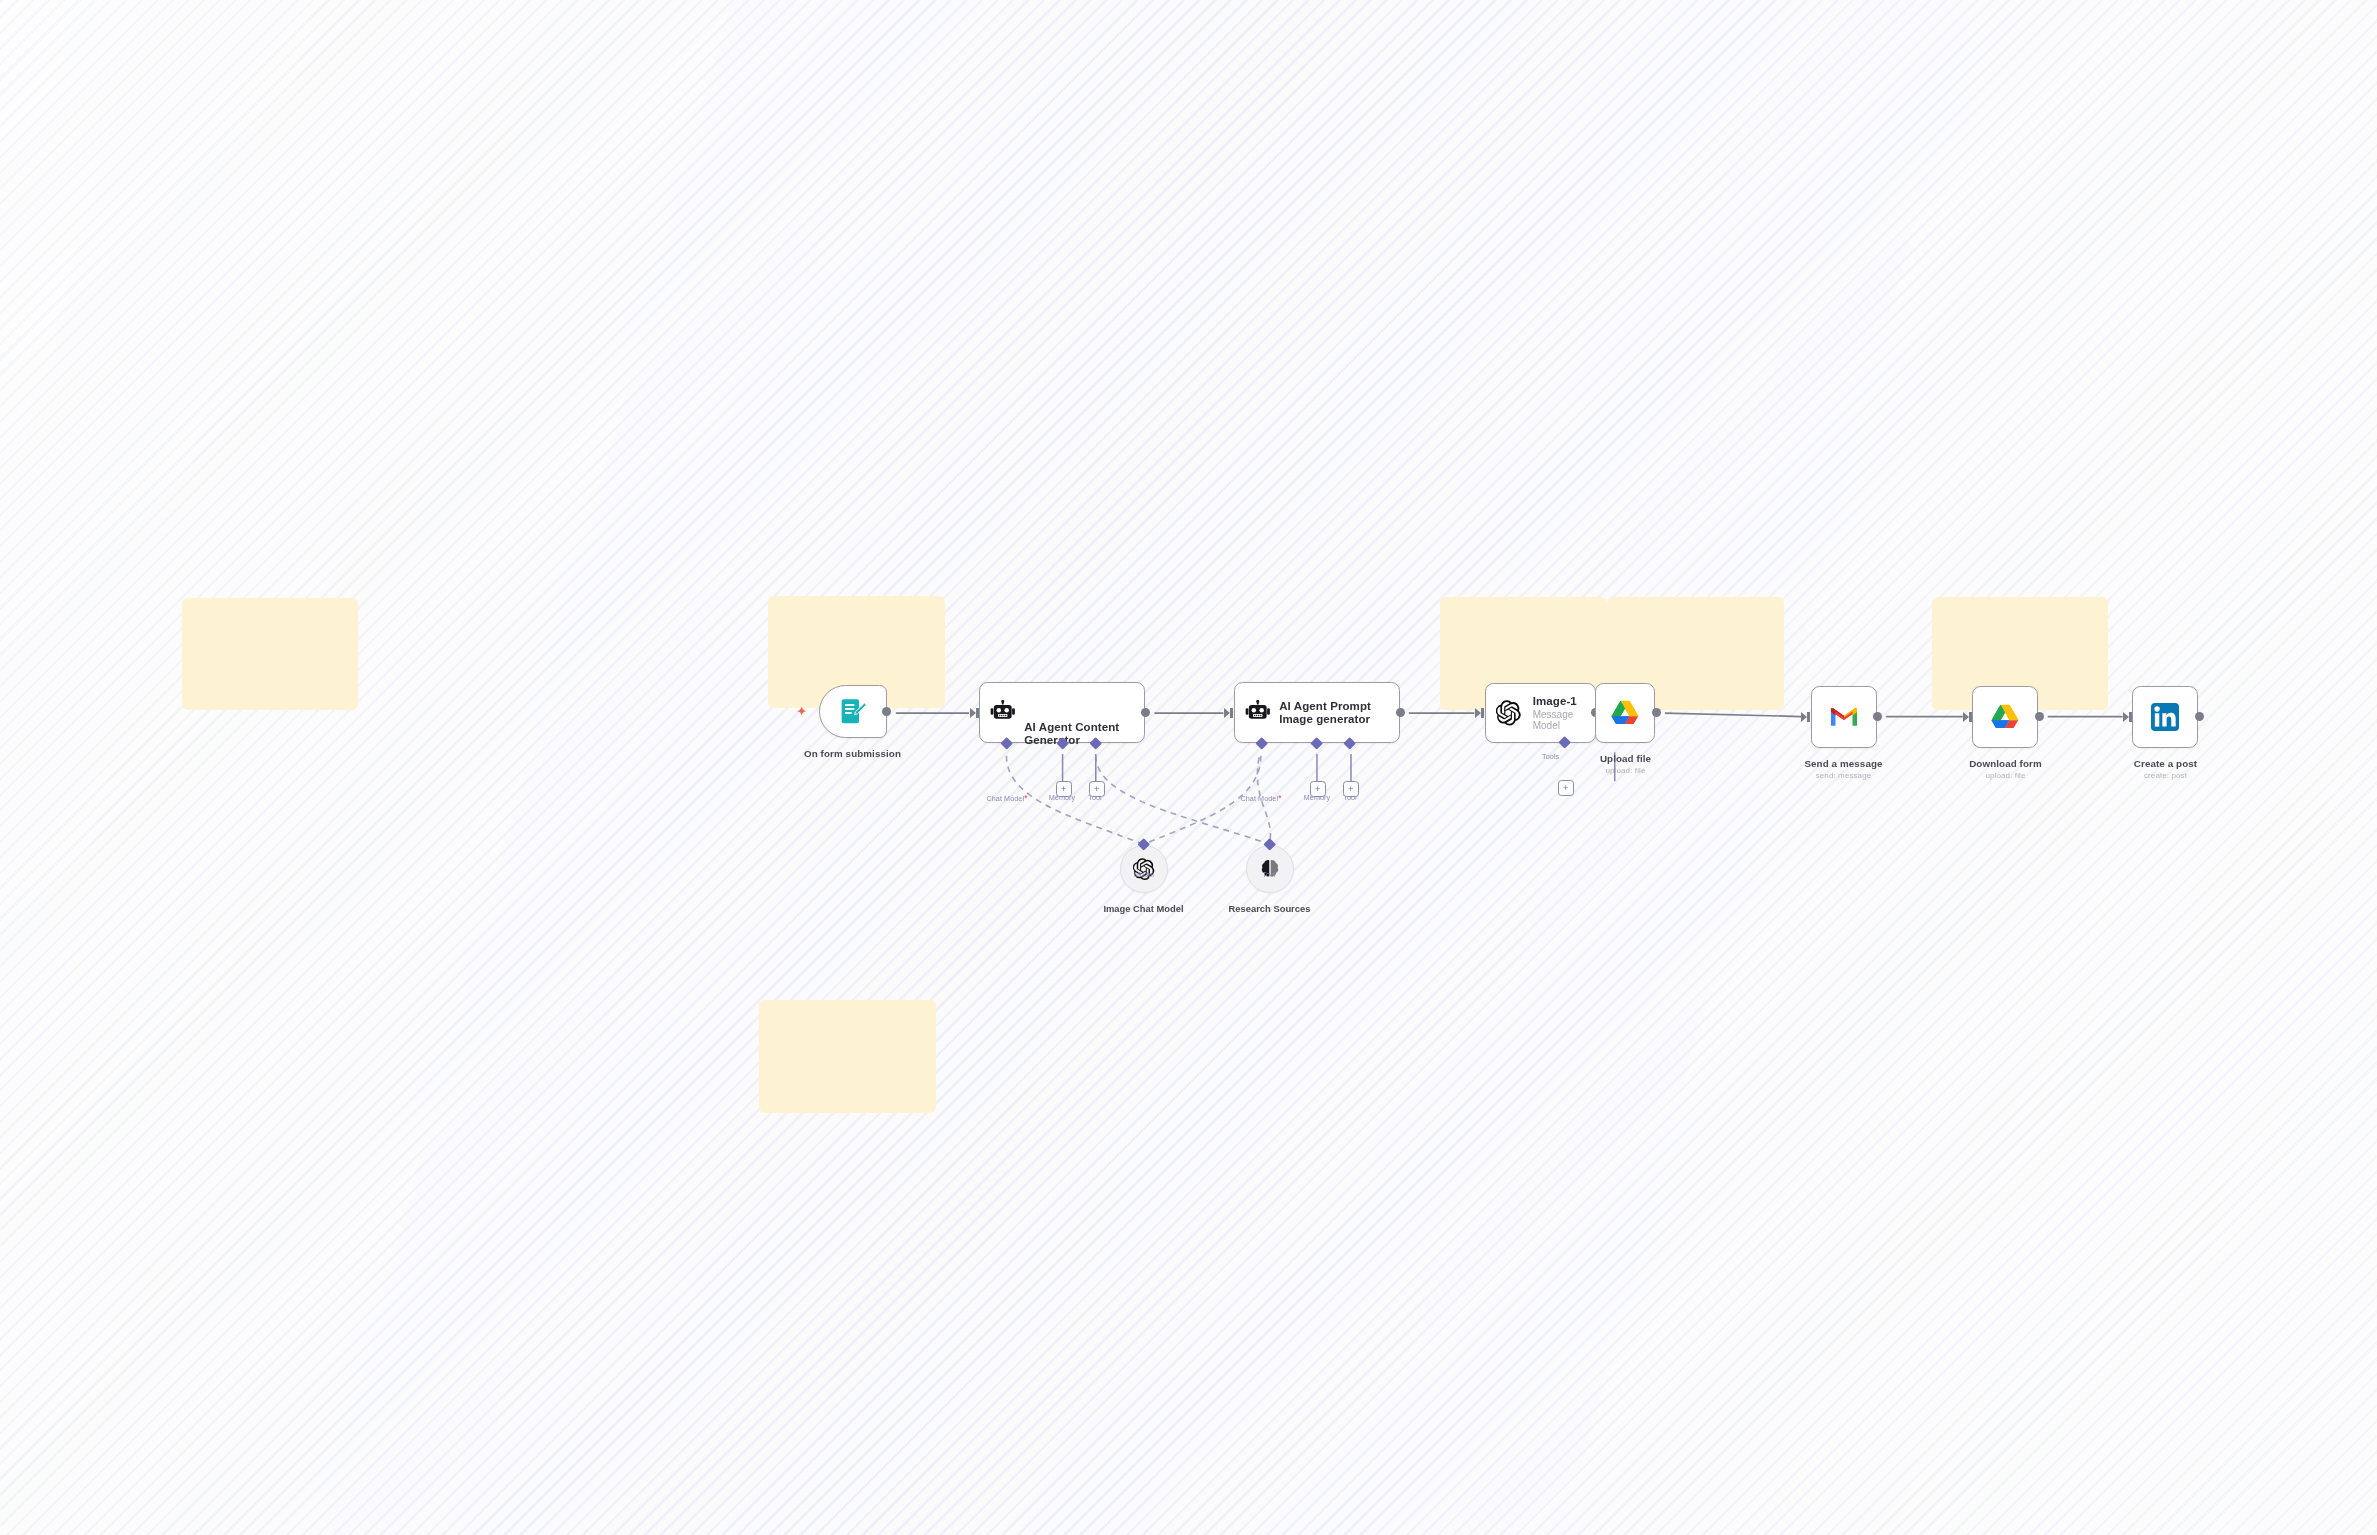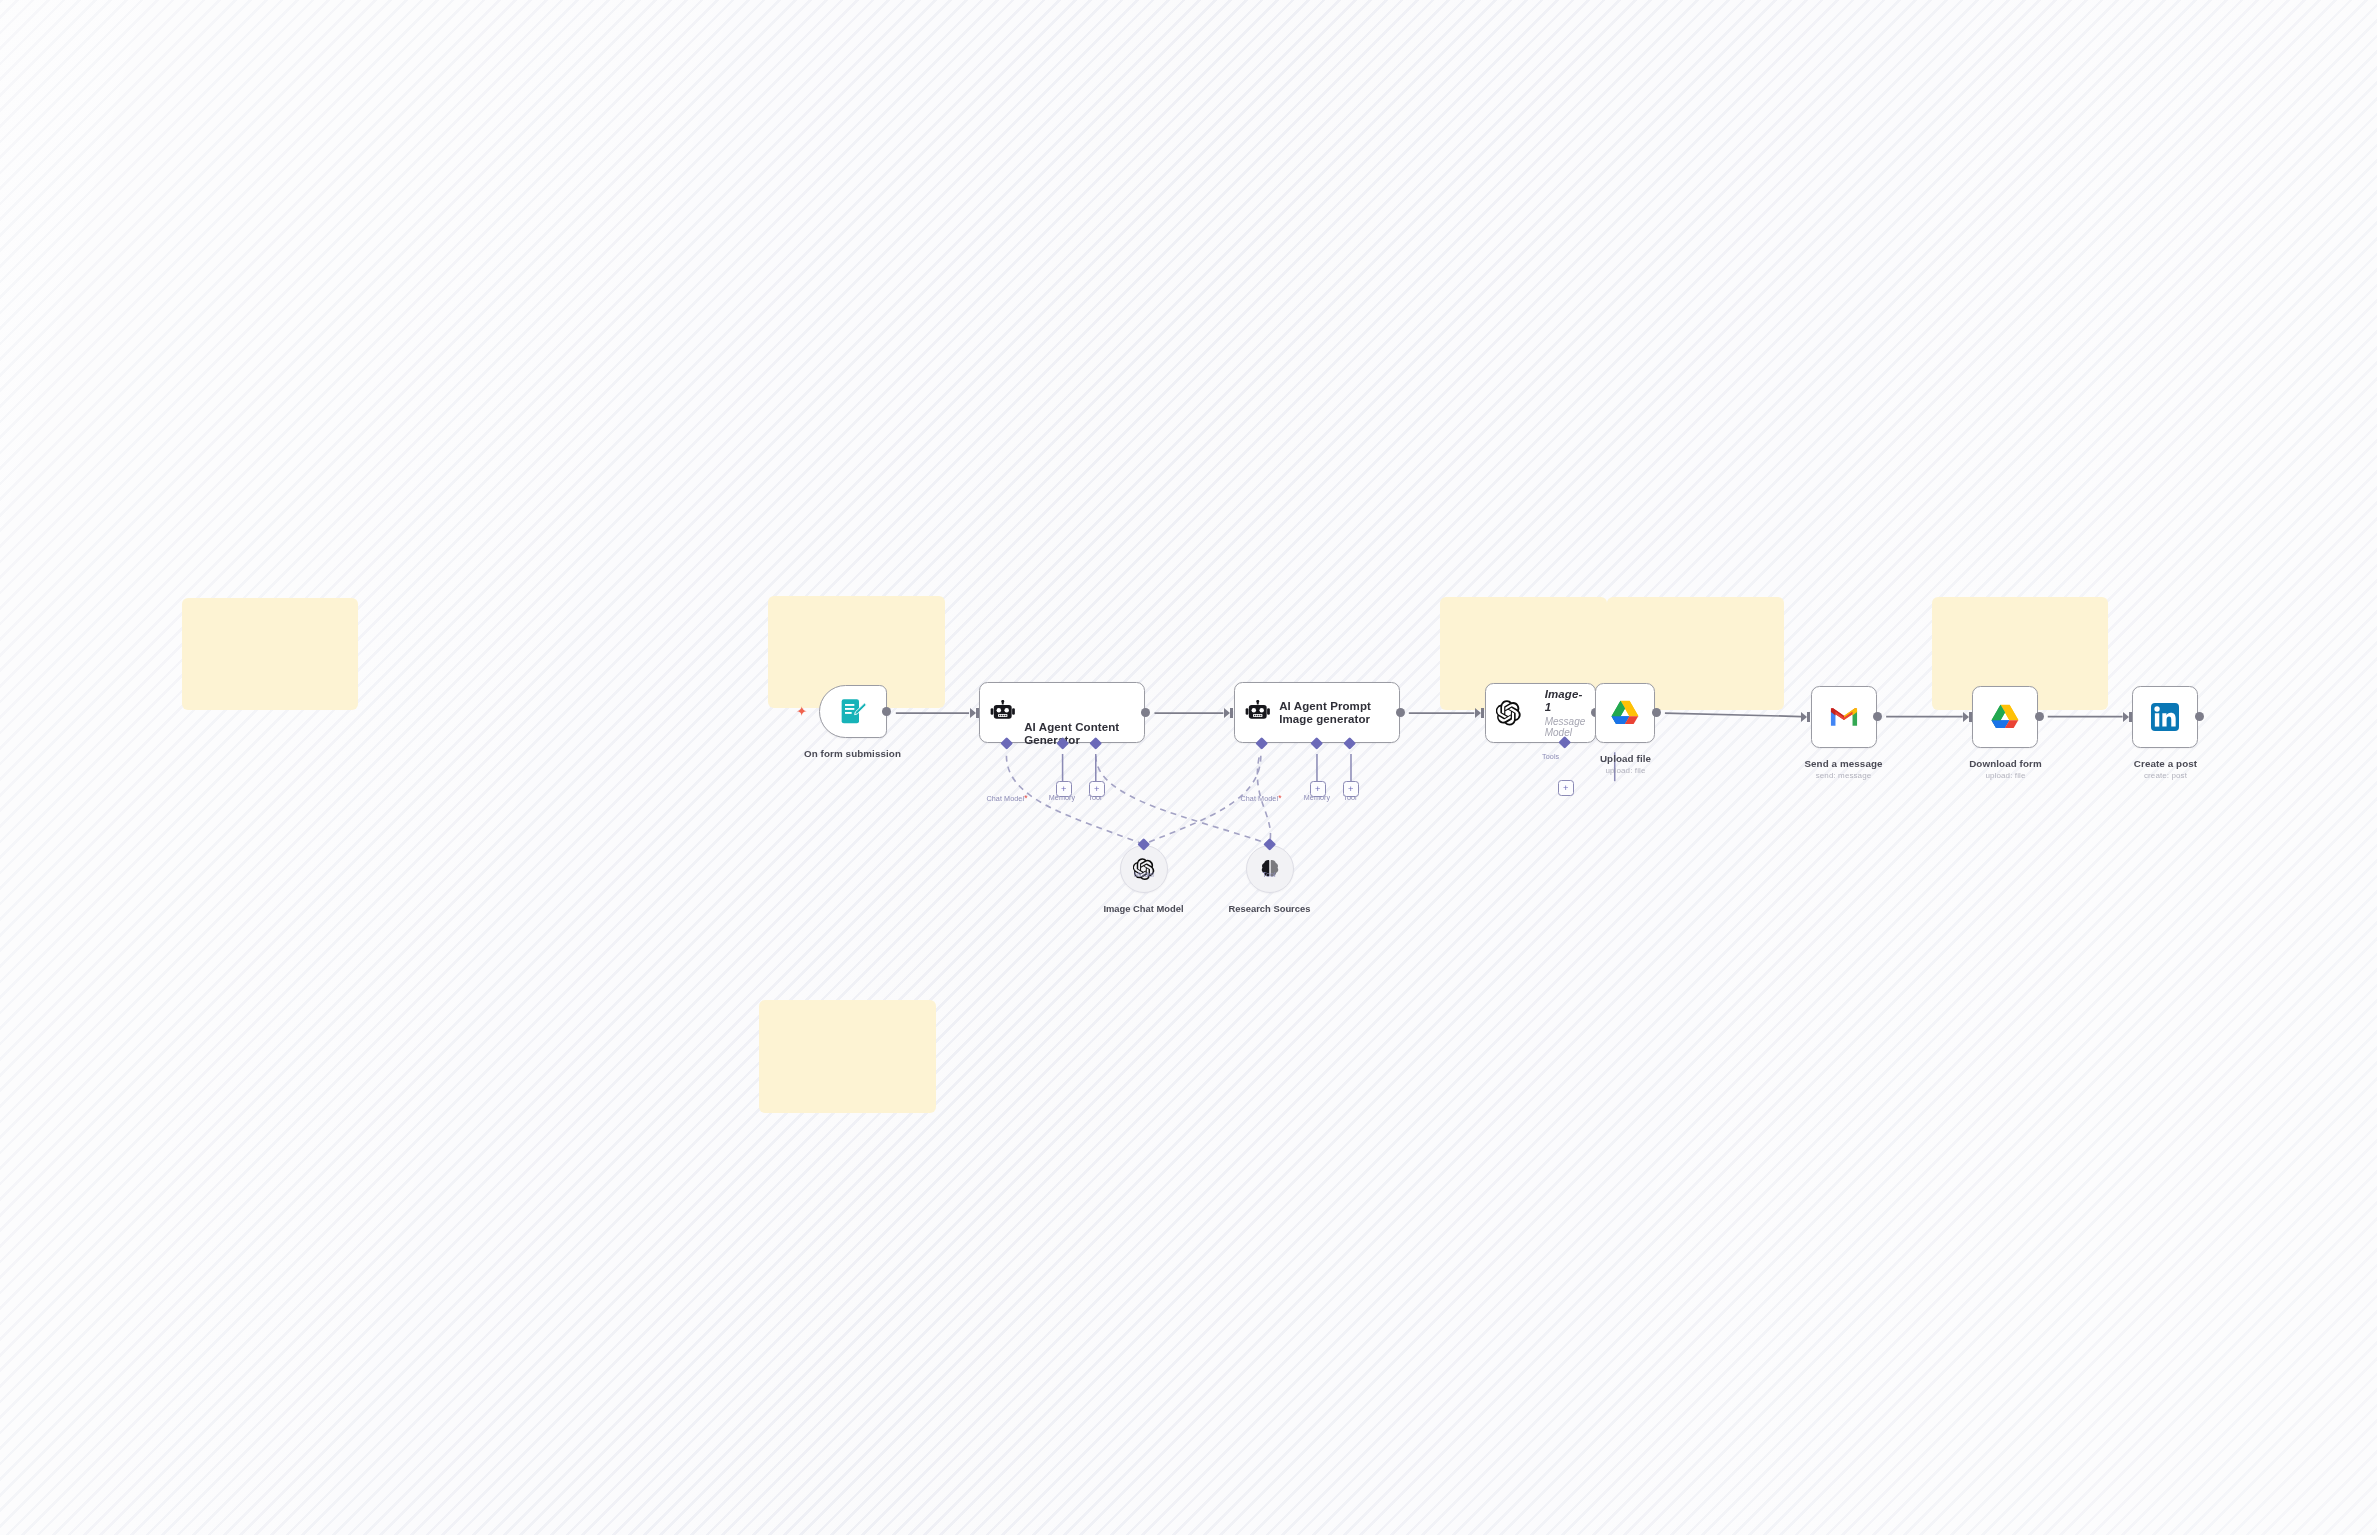--- a/index.html
+++ b/index.html
@@ -244,21 +244,21 @@
       <div class="plus-btn" style="left: 1310px; top: 781px;">+</div>
       <div class="port-sub" style="left: 1345px; top: 739px;"></div>
       <div class="port-label" style="left: 1328px; top: 749px; width: 44px; text-align: center;"><span>Tool</span></div>
       <div class="plus-btn" style="left: 1343px; top: 781px;">+</div>
       <div class="node-box" style="left: 1485px; top: 683px; width: 111px; height: 60px; padding: 0px 8.5px 0px 10.2px;">
         <div class="node-icon">
           <svg width="25.5" height="25.5" viewBox="0 0 24 24">
         <path fill="#0d0d0d" d="M21.6 9.9a5.9 5.9 0 0 0-.5-4.9 6 6 0 0 0-6.4-2.9A5.9 5.9 0 0 0 10.3.2a6 6 0 0 0-5.7 4.1A5.9 5.9 0 0 0 .7 7.2a6 6 0 0 0 .7 7 5.9 5.9 0 0 0 .5 4.9 6 6 0 0 0 6.4 2.9 5.9 5.9 0 0 0 4.4 2 6 6 0 0 0 5.7-4.2 5.9 5.9 0 0 0 3.9-2.8 6 6 0 0 0-.7-7zm-9 12.5a4.4 4.4 0 0 1-2.8-1l.1-.1 4.7-2.7a.8.8 0 0 0 .4-.7v-6.6l2 1.2v5.5a4.5 4.5 0 0 1-4.4 4.4zM3 18.2a4.4 4.4 0 0 1-.5-3l.1.1 4.7 2.7a.8.8 0 0 0 .8 0l5.7-3.3v2.3l-4.8 2.8A4.5 4.5 0 0 1 3 18.2zM1.8 8.1a4.4 4.4 0 0 1 2.3-2v5.6a.8.8 0 0 0 .4.7l5.7 3.3-2 1.2-4.8-2.8a4.5 4.5 0 0 1-1.6-6zm16.3 3.8L12.4 8.6l2-1.2 4.8 2.8a4.4 4.4 0 0 1-.7 8v-5.6a.8.8 0 0 0-.4-.7zm2-3-.1-.1-4.7-2.7a.8.8 0 0 0-.8 0L8.8 9.4V7.1l4.8-2.8a4.4 4.4 0 0 1 6.5 4.6zM7.7 13 5.7 11.9V6.3A4.4 4.4 0 0 1 12.9 3l-.1.1-4.7 2.7a.8.8 0 0 0-.4.7zm1.1-2.4 2.6-1.5 2.6 1.5v3l-2.6 1.5-2.6-1.5z"></path>
       </svg>
         </div>
-        <div class="node-text" style="margin-left: 23px; font-style: italic;">
+        <div class="node-text" style="margin-left: 11px;">
           <div class="node-title">Image-1</div>
           <div class="node-sub">Message Model</div>
         </div>
       </div>
       <div class="port-in" style="left: 1475px; top: 708px;"></div>
       <div class="port-out" style="left: 1591px; top: 708px;"></div>
       <div class="port-sub" style="left: 1560px; top: 738px;"></div>
       <div class="port-label" style="left: 1542px; top: 708px; width: 44px; text-align: left;"><span>Tools</span></div>
       <div class="plus-btn" style="left: 1558px; top: 780px;">+</div>
       <div class="node-box" style="left: 1595px; top: 683px; width: 60px; height: 60px; justify-content: center;">

